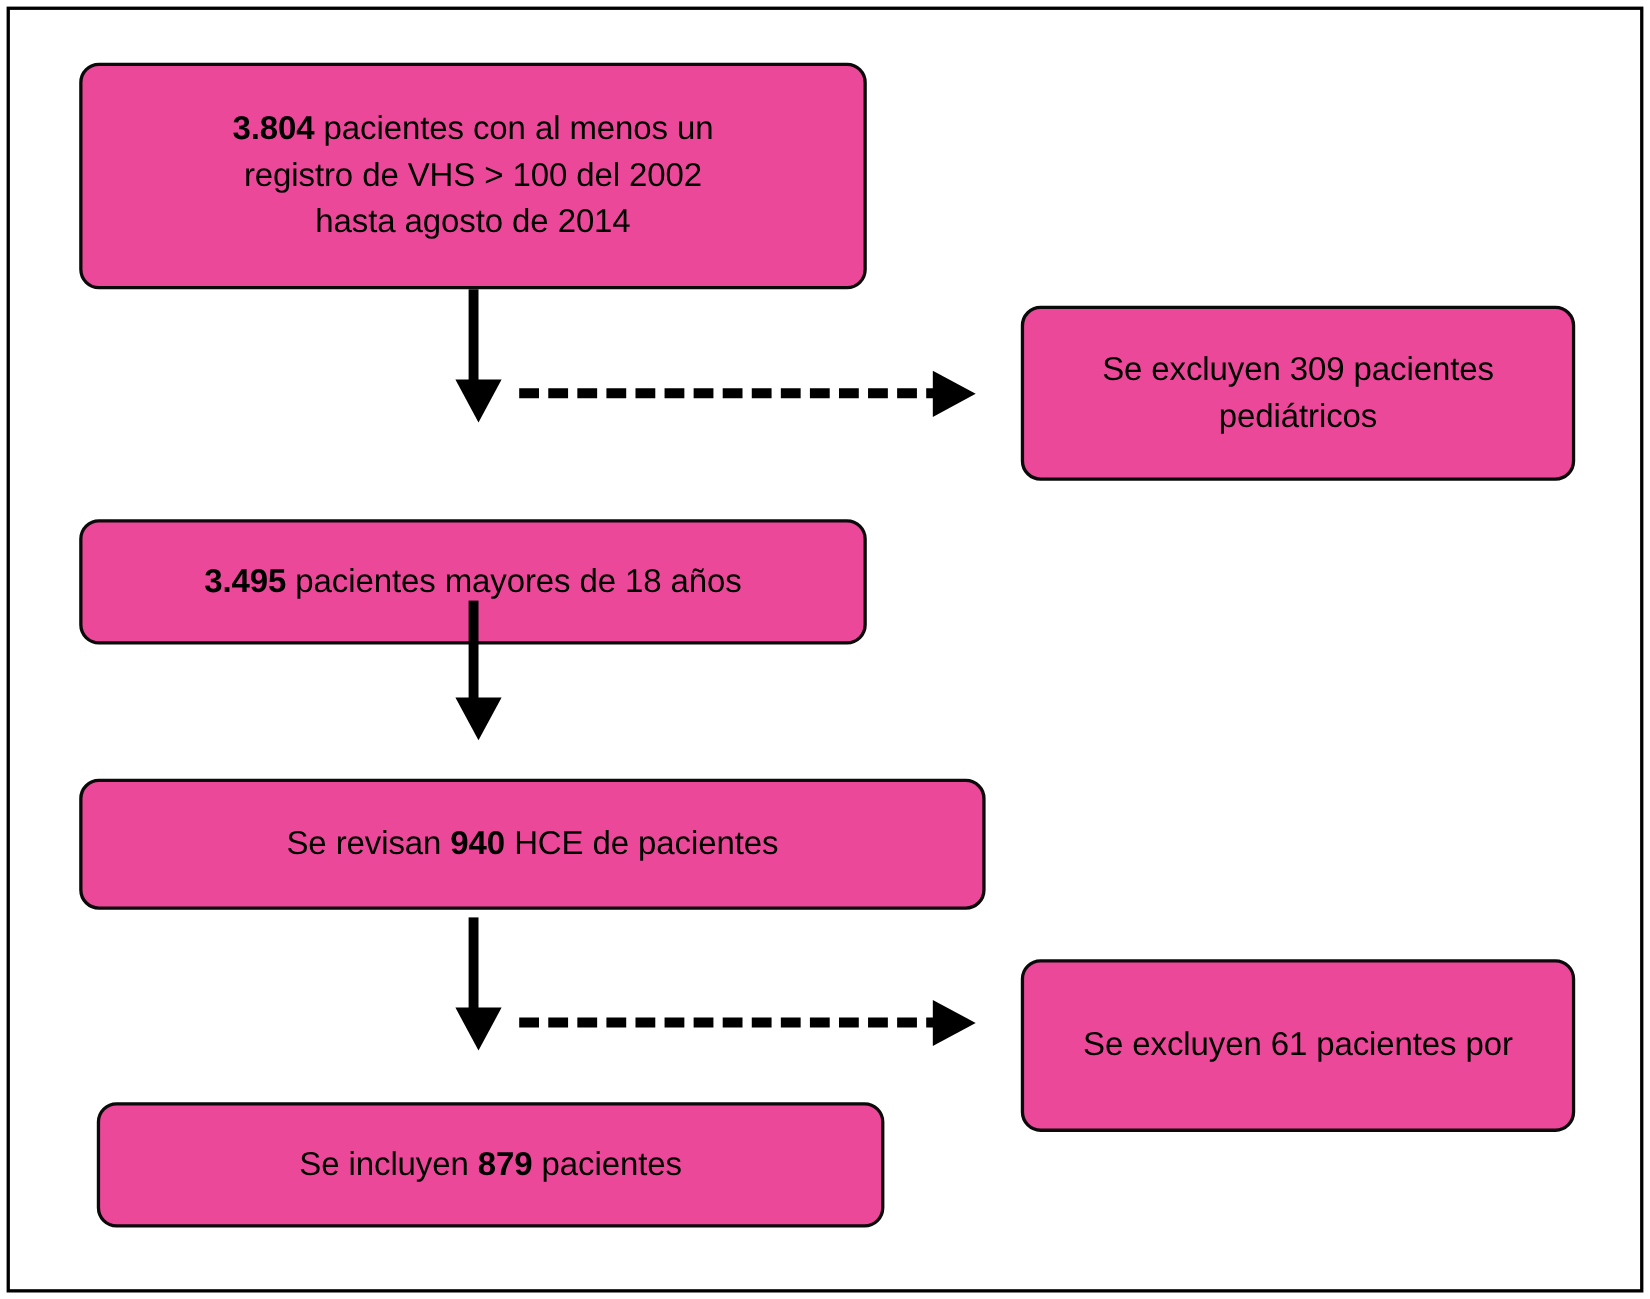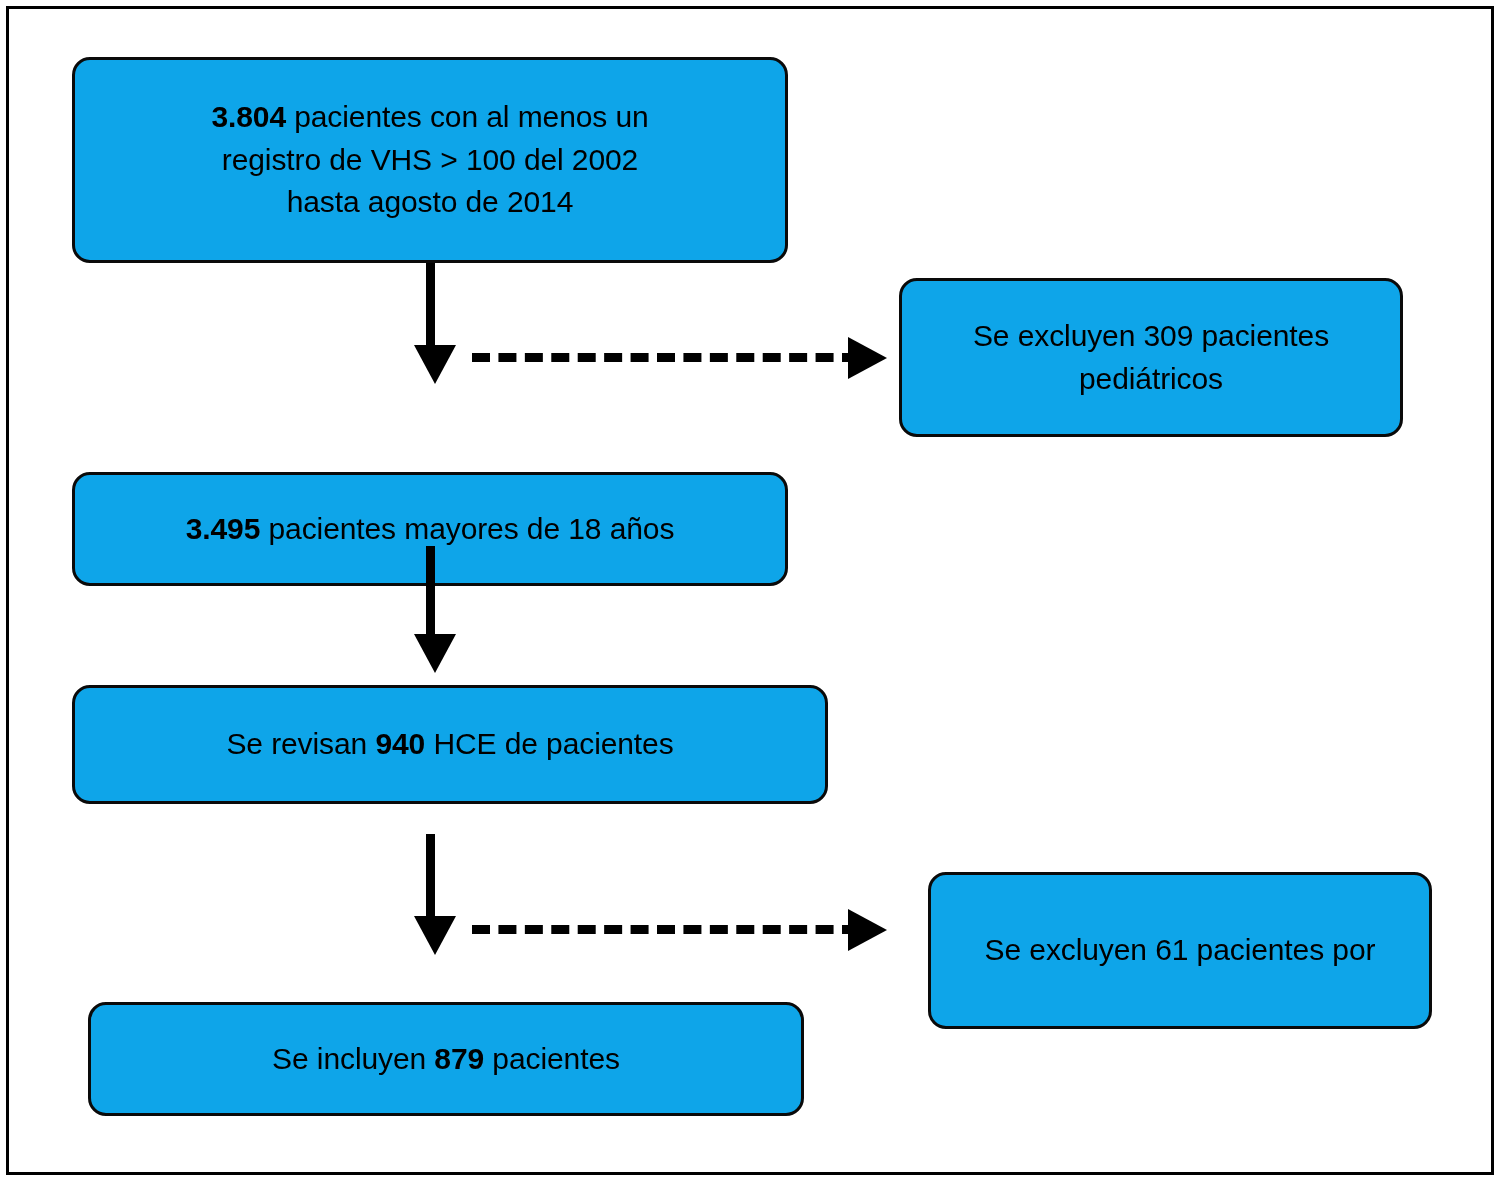--- a/index.html
+++ b/index.html
@@ -30,21 +30,21 @@
     height: 1169px;
     border: 3px solid #000000;
     box-sizing: border-box;
     pointer-events: none;
   }
 
   
   .node {
     position: absolute;
     box-sizing: border-box;
-    background: #0ea5e9;
+    background: #ec4899;
     border: 3px solid #0a0a0a;
     border-radius: 18px;
     display: flex;
     align-items: center;
     justify-content: center;
     text-align: center;
     color: #000000;
     line-height: 1.42;
     padding: 6px 18px;
   }
@@ -56,24 +56,24 @@
     letter-spacing: -0.1px;
   }
 
   .node b, .node .num {
     font-weight: bold;
   }
 
   
   #node-total     { left: 72px;  top: 57px;   width: 716px; height: 206px; }
   #node-adults    { left: 72px;  top: 432px;  width: 716px; height: 114px; margin-top: 40px; }
-  #node-reviewed  { left: 72px;  top: 685px;  width: 756px; height: 119px; }
+  #node-reviewed  { left: 72px;  top: 708px;  width: 824px; height: 119px; }
   #node-included  { left: 72px;  top: 1002px; width: 716px; height: 114px; margin-left: 16px; }
 
-  #node-excl-ped  { left: 899px; top: 278px;  width: 504px; height: 159px; }
+  #node-excl-ped  { left: 928px; top: 278px;  width: 504px; height: 159px; }
   #node-excl-hce  { left: 928px; top: 872px;  width: 504px; height: 157px; }
 
   
   .v-arrow {
     position: absolute;
     width: 9px;
     background: #000000;
   }
   .v-arrow-head {
     position: absolute;

